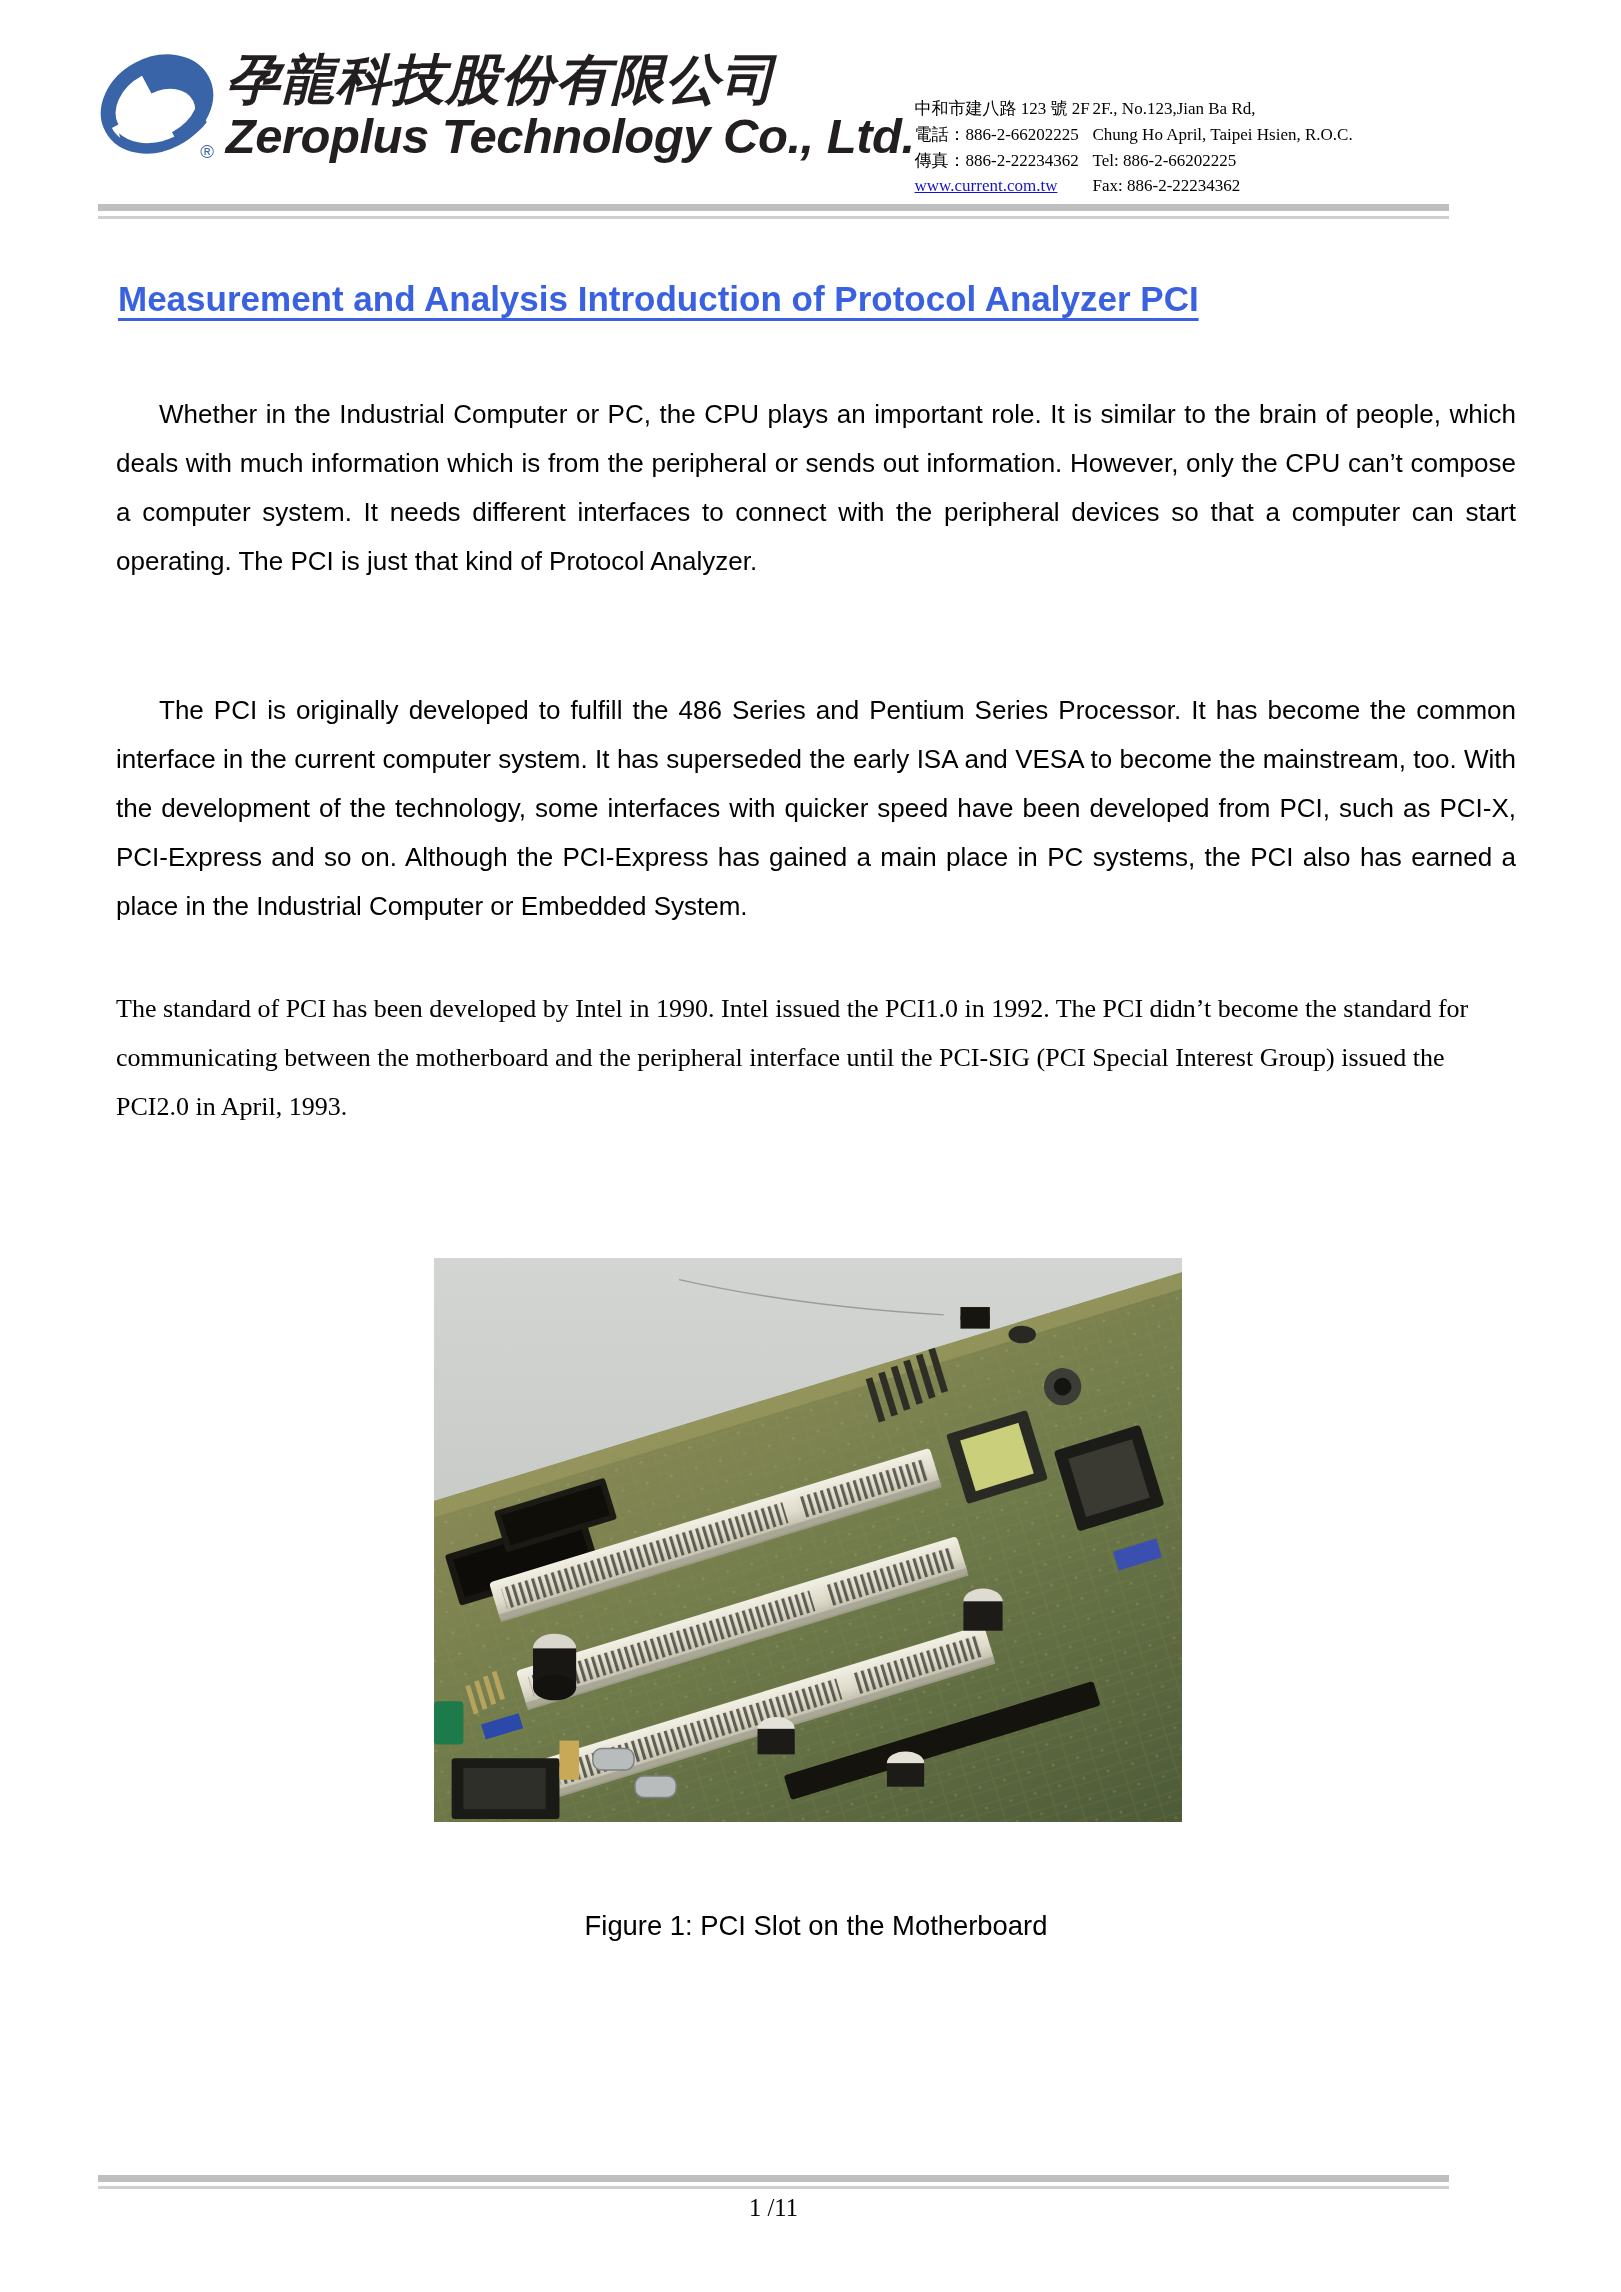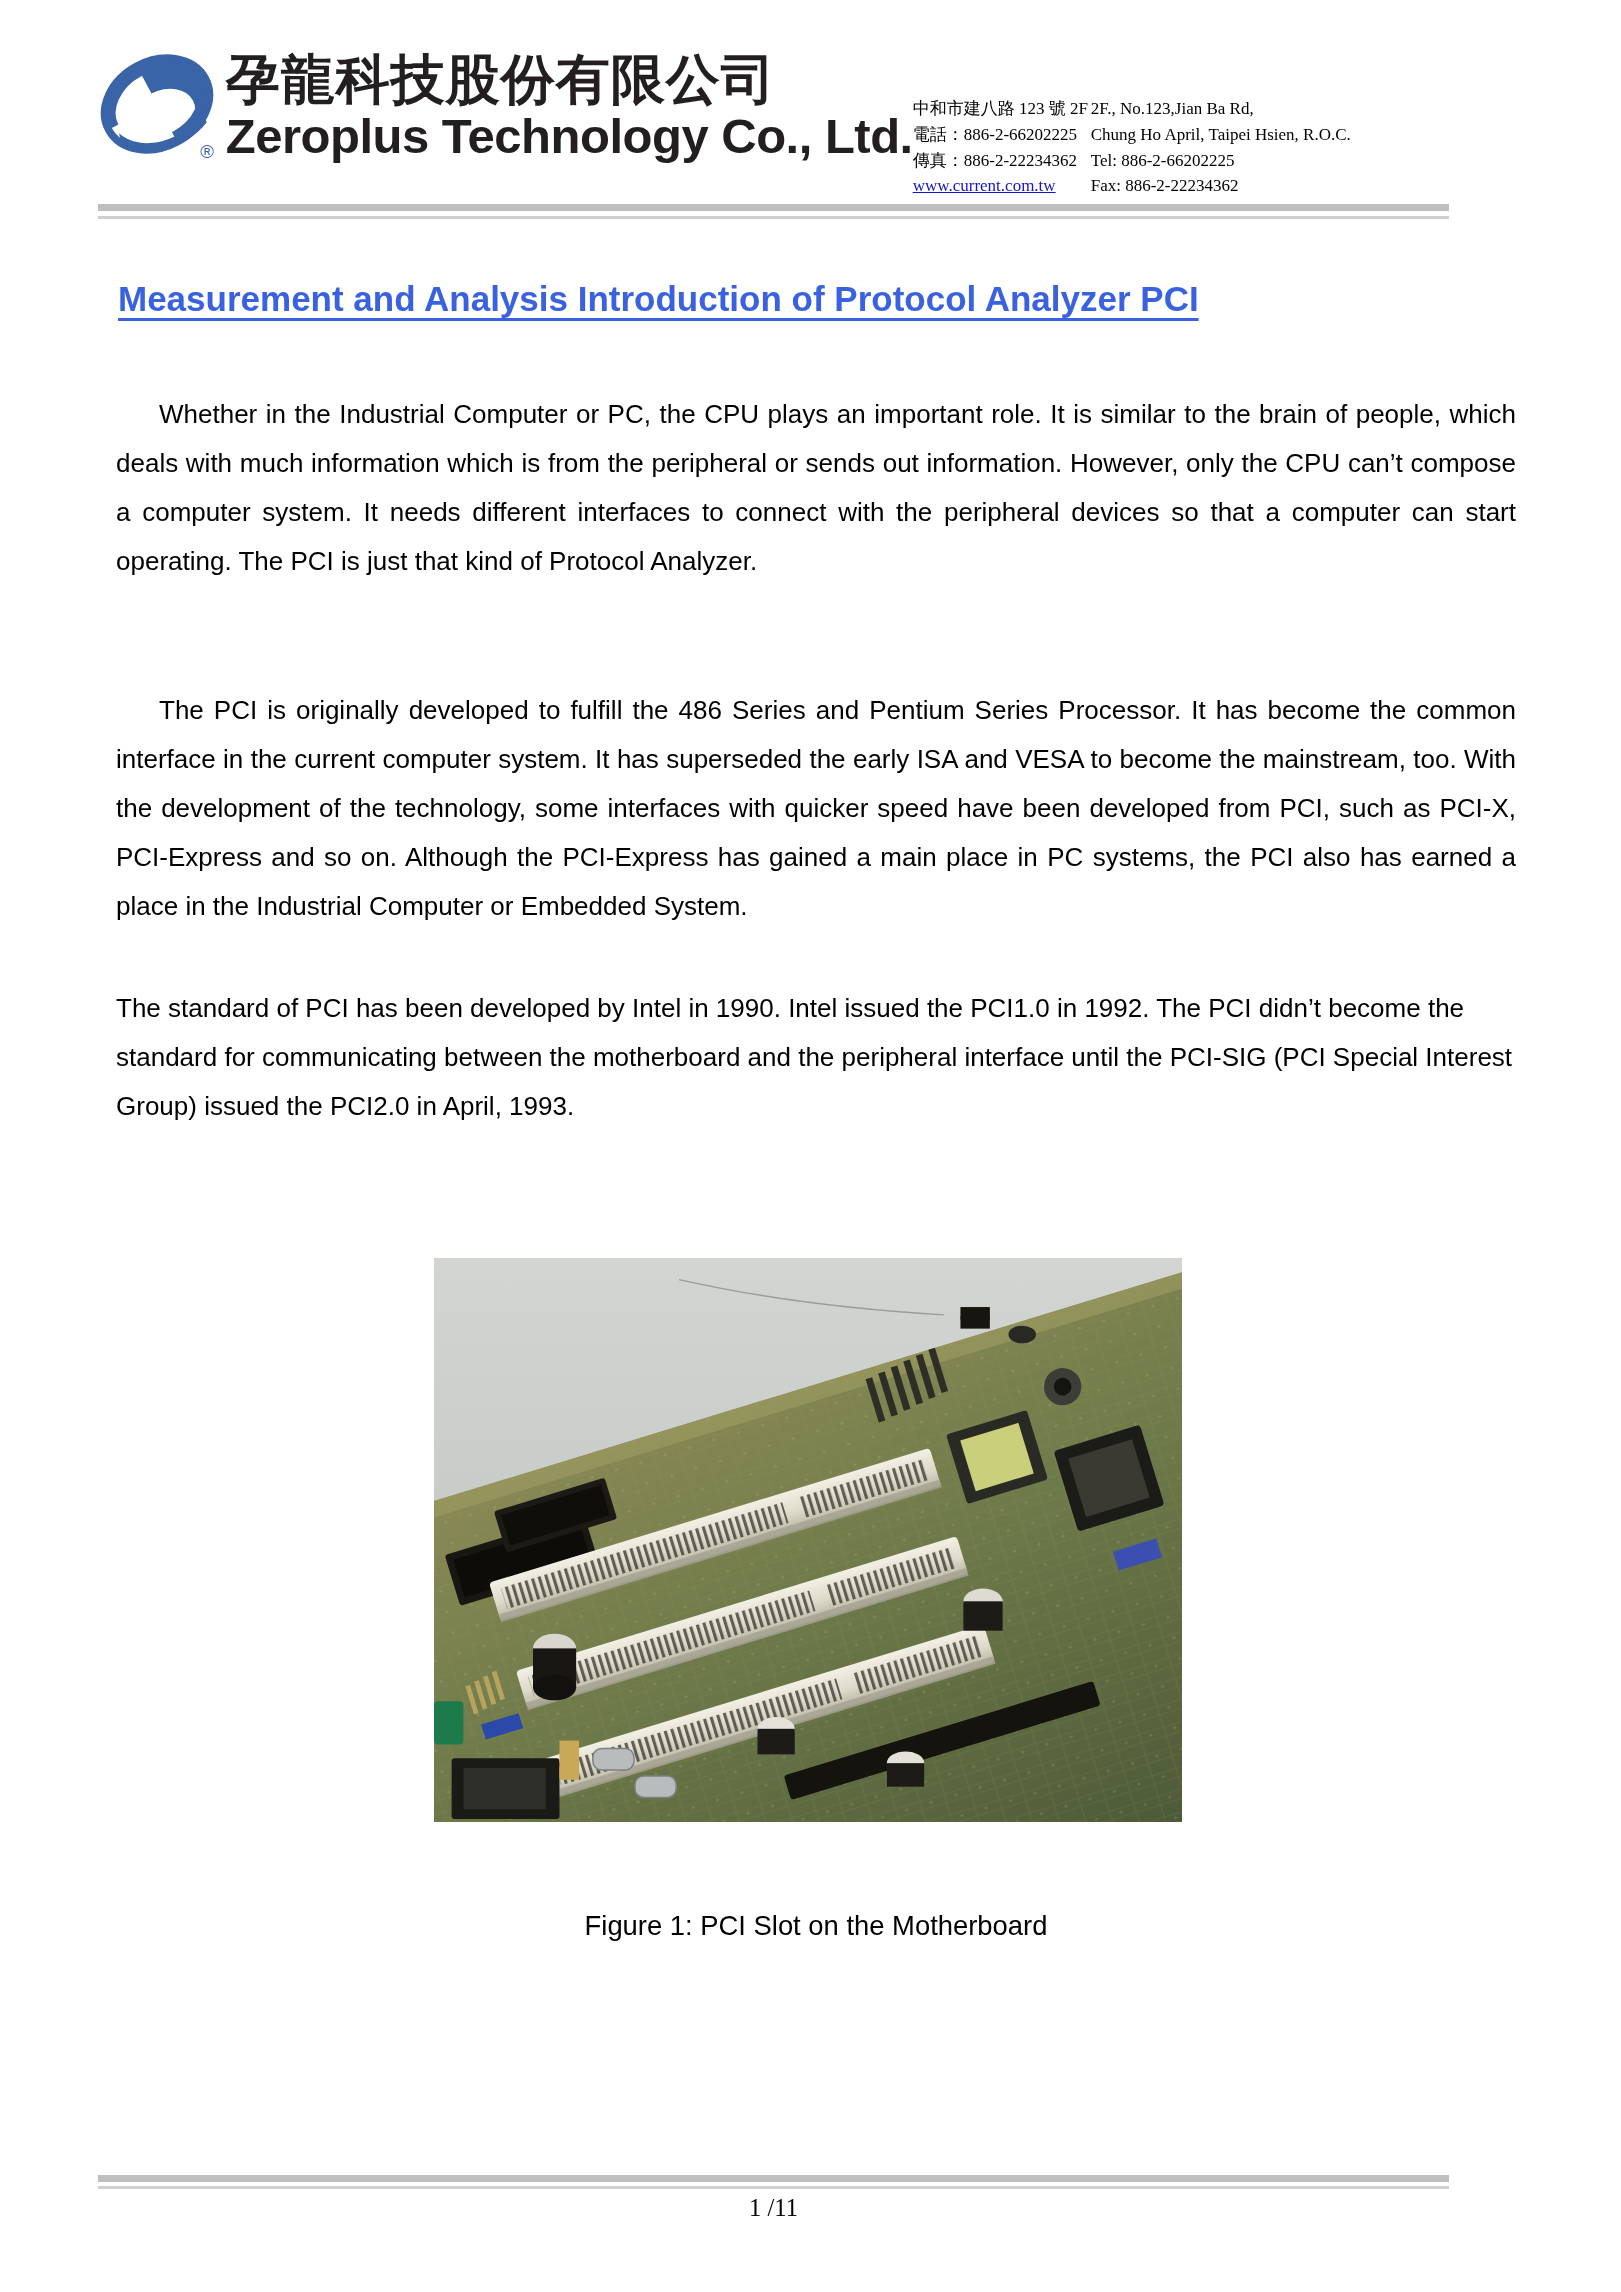--- a/index.html
+++ b/index.html
@@ -54,20 +54,21 @@
     font-size: 18.6px;
     color: #3a64a8;
     font-family: "Liberation Sans", sans-serif;
     line-height: 1;
   }
   .logo-words {
     display: flex;
     flex-direction: column;
     justify-content: center;
     margin-top: 4px;
+    font-style: italic;
   }
   .cn-name {
     font-family: "DejaVu Sans", sans-serif;
     font-weight: bold;
     font-size: 54px;
     letter-spacing: 1px;
     line-height: 1.04;
     color: #231f20;
     white-space: nowrap;
   }
@@ -137,21 +138,21 @@
   .body-text {
     position: absolute;
     left: 116px;
     width: 1400px;
     font-family: "Liberation Sans", sans-serif;
     font-size: 26px;
     line-height: 49px;
     color: #000000;
   }
   .p-justify { text-align: justify; text-justify: inter-word; }
-  .p-left    { text-align: left; }
+  .p-left    { text-align: left; font-family: Liberation Serif, serif; }
   .indent    { display: inline-block; width: 43px; }
 
   #para1 { top: 390px; }
   #para2 { top: 686px; }
   #para3 { top: 984px; }
 
   
   .figure-wrap {
     position: absolute;
     left: 434px;

